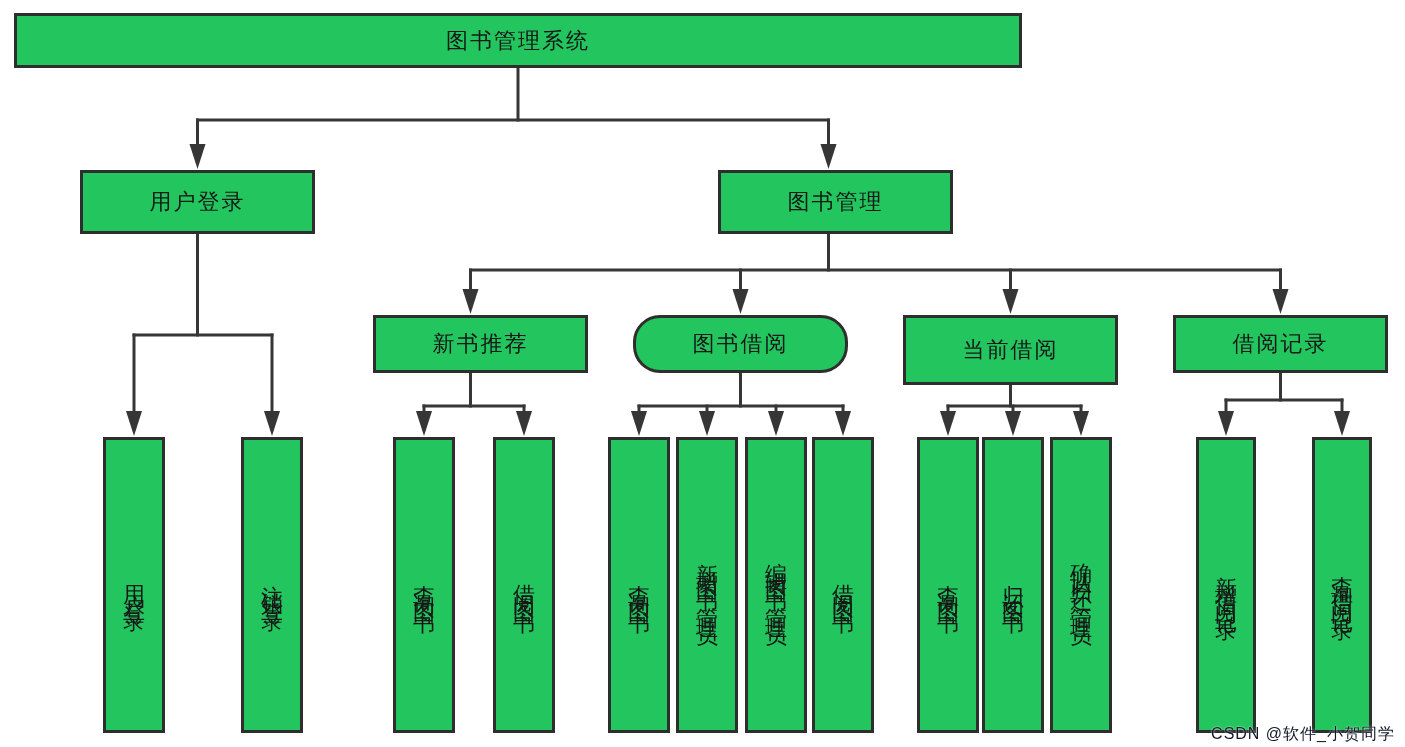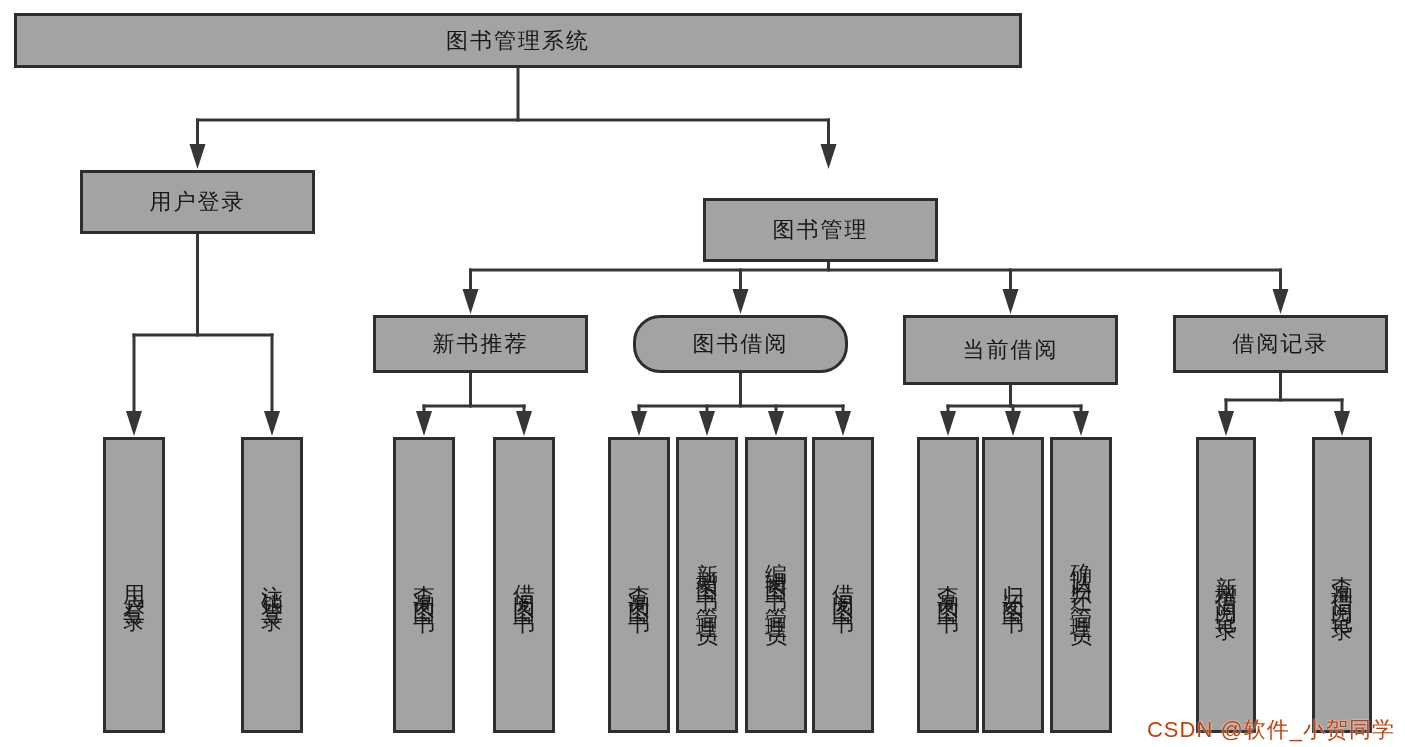--- a/index.html
+++ b/index.html
@@ -18,21 +18,21 @@
   svg.connectors {
     position: absolute;
     left: 0;
     top: 0;
     z-index: 0;
   }
   .node {
     position: absolute;
     box-sizing: border-box;
     border: 3px solid #4c1d95;
-    background: #a3a3a3;
+    background: #22c55e;
     display: flex;
     align-items: center;
     justify-content: center;
     color: #171717;
     z-index: 1;
     text-align: center;
   }
   .hnode .label {
     font-size: 22px;
     letter-spacing: 2px;
@@ -42,23 +42,23 @@
     writing-mode: vertical-rl;
     text-orientation: mixed;
     font-size: 22px;
     line-height: 1;
     letter-spacing: 9px;
   }
   .watermark {
     position: absolute;
     right: 10px;
     bottom: 2px;
-    font-size: 22px;
+    font-size: 16px;
     letter-spacing: 1px;
-    color: #c2410c;
+    color: #0f172a;
     text-shadow: 0 0 2px #ffffff;
     z-index: 2;
     white-space: nowrap;
   }
 </style>
 </head>
 <body>
 
 <div class="stage" id="stage">
   <svg class="connectors" id="connectors" width="1405" height="747" viewBox="0 0 1405 747">
@@ -115,21 +115,21 @@
       <line x1="1342" y1="400" x2="1342" y2="419" stroke="#363636" stroke-width="3" stroke-linecap="square"></line>
       <polygon points="1334,411 1350,411 1342,436" fill="#363636"></polygon>
     </svg>
   <div class="watermark">CSDN @软件_小贺同学</div>
 <div class="node hnode" style="left: 14px; top: 13px; width: 1008px; height: 55px; border-color: rgb(46, 46, 46); color: rgb(23, 23, 23);">
       <span class="label">图书管理系统</span>
     </div>
     <div class="node hnode" style="left: 80px; top: 170px; width: 235px; height: 64px; border-color: rgb(46, 46, 46); color: rgb(23, 23, 23);">
       <span class="label">用户登录</span>
     </div>
-    <div class="node hnode" style="left: 703px; top: 170px; width: 235px; height: 64px; border-color: rgb(46, 46, 46); color: rgb(23, 23, 23); margin-top: 28px;">
+    <div class="node hnode" style="left: 718px; top: 170px; width: 235px; height: 64px; border-color: rgb(46, 46, 46); color: rgb(23, 23, 23);">
       <span class="label">图书管理</span>
     </div>
     <div class="node hnode" style="left: 373px; top: 315px; width: 215px; height: 58px; border-color: rgb(46, 46, 46); color: rgb(23, 23, 23);">
       <span class="label">新书推荐</span>
     </div>
     <div class="node hnode" style="left: 633px; top: 315px; width: 215px; height: 58px; border-color: rgb(46, 46, 46); color: rgb(23, 23, 23); border-radius: 27px;">
       <span class="label">图书借阅</span>
     </div>
     <div class="node hnode" style="left: 903px; top: 315px; width: 215px; height: 70px; border-color: rgb(46, 46, 46); color: rgb(23, 23, 23);">
       <span class="label">当前借阅</span>

